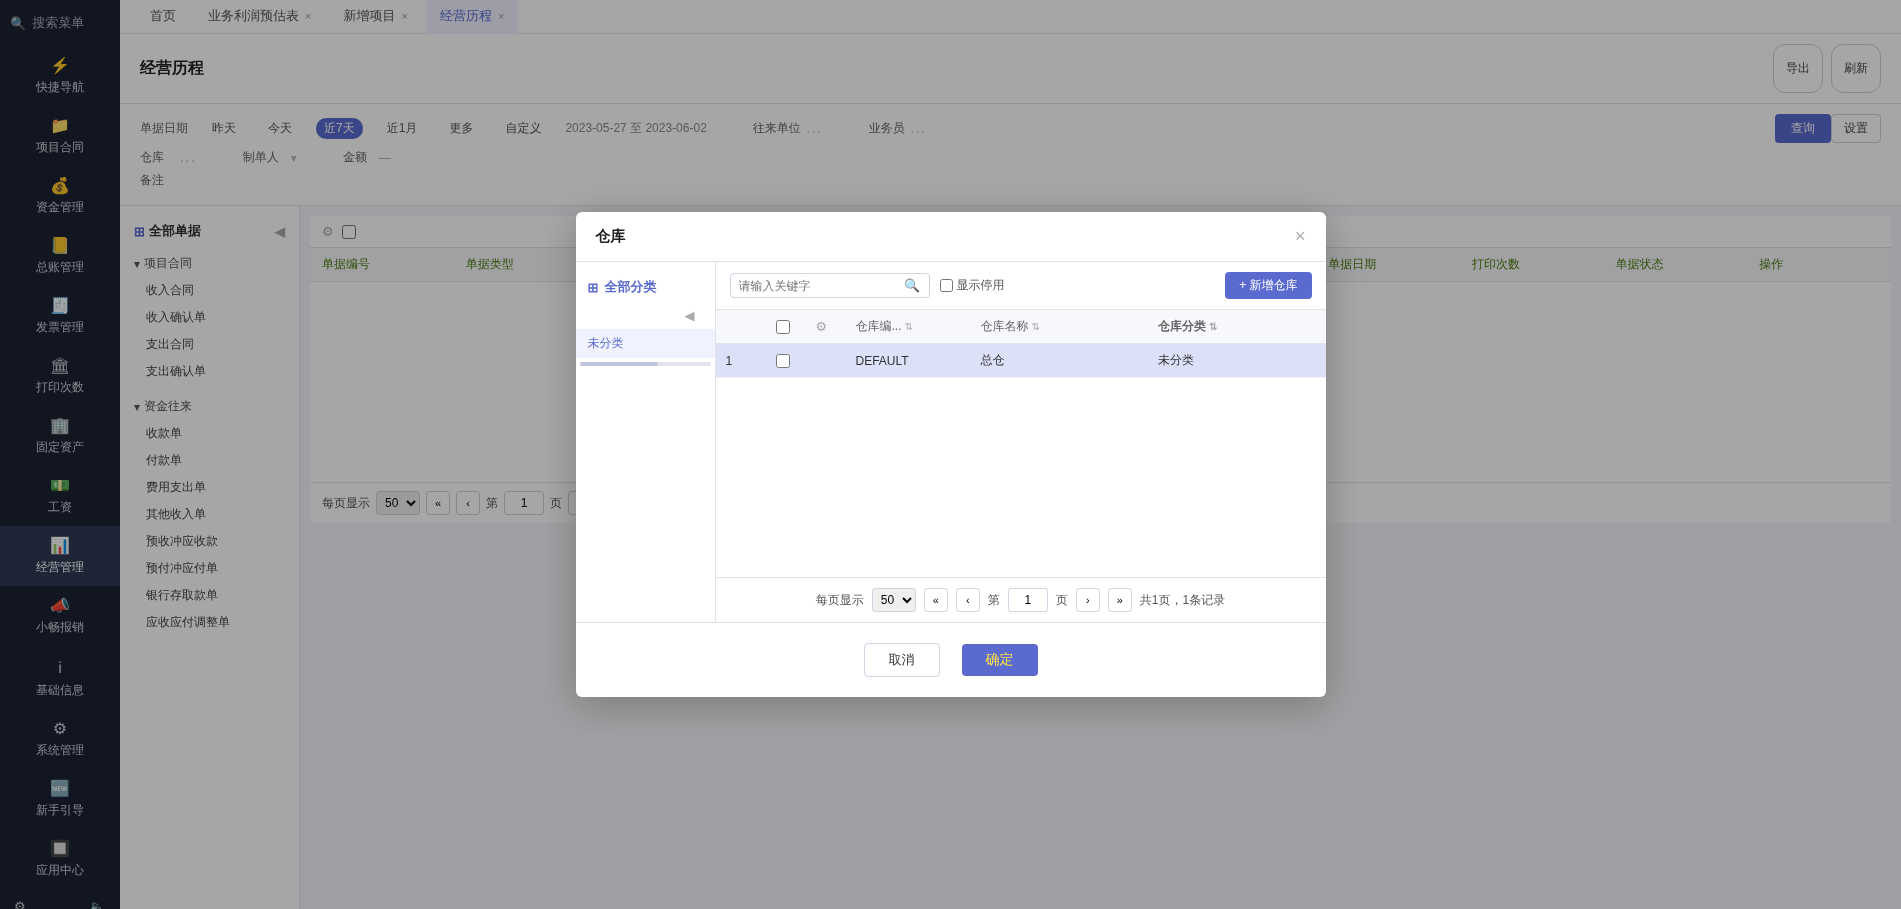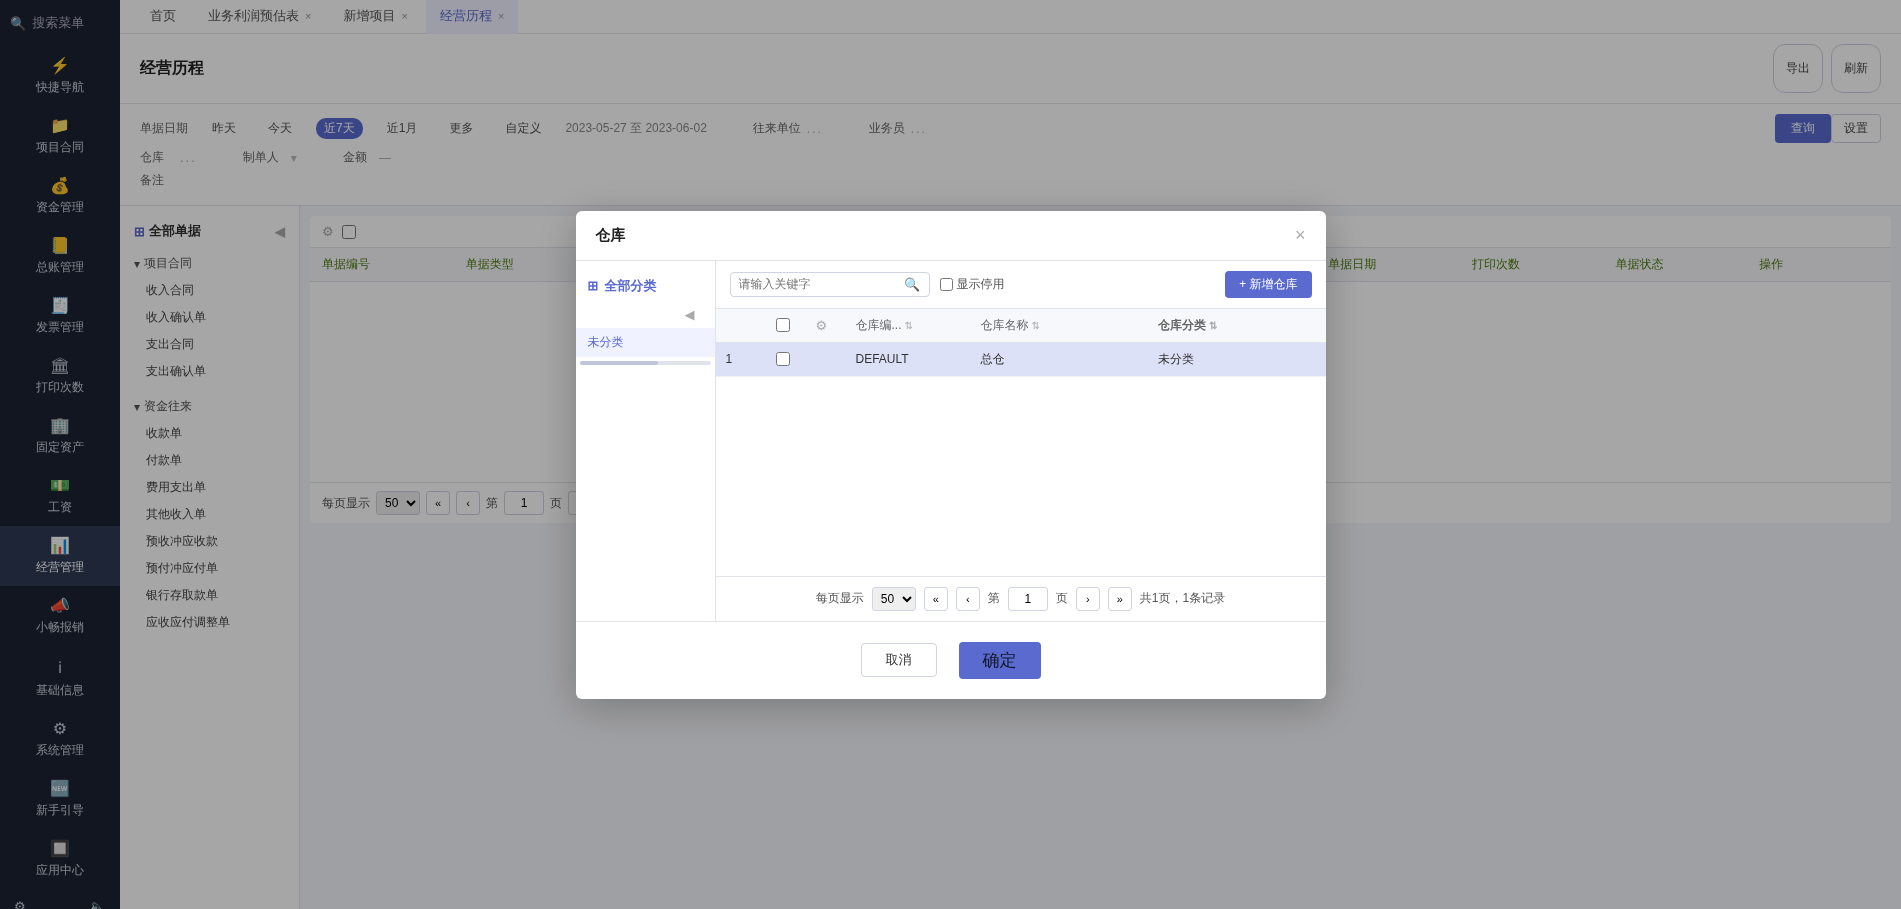--- a/index.html
+++ b/index.html
@@ -98,21 +98,21 @@
     .modal-tr.selected { background: #dde1f8; }
     .modal-td { padding: 8px 10px; font-size: 12px; color: #333; display: flex; align-items: center; }
     .modal-td.col-num { width: 50px; }
     .modal-td.col-check { width: 40px; }
     .modal-td.col-code { flex: 1; }
     .modal-td.col-name { flex: 1.5; }
     .modal-td.col-cat { flex: 1.5; }
     .modal-footer-pagination { display: flex; align-items: center; justify-content: center; padding: 10px; border-top: 1px solid #e0e3ea; gap: 8px; font-size: 12px; color: #555; }
     .modal-footer-actions { display: flex; align-items: center; justify-content: center; padding: 20px; gap: 22px; border-top: 1px solid #e0e3ea; }
     .btn-cancel { padding: 7px 24px; border: 1px solid #d0d3e0; border-radius: 4px; background: #fff; color: #333; font-size: 13px; cursor: pointer; }
-    .btn-confirm { padding: 7px 24px; border: none; border-radius: 4px; background: #5a6acf; color: #0f172a; font-size: 17px; cursor: pointer; }
+    .btn-confirm { padding: 7px 24px; border: none; border-radius: 4px; background: #5a6acf; color: #fde047; font-size: 14px; cursor: pointer; }
     .col-sort { color: #aaa; font-size: 10px; }
     .gear-icon { color: #aaa; font-size: 13px; cursor: pointer; }
     .row-checkbox { width: 14px; height: 14px; cursor: pointer; }
   </style>
 </head>
 <body>
 
 <div class="sidebar">
   <div class="sidebar-search">
     <span>🔍</span>

